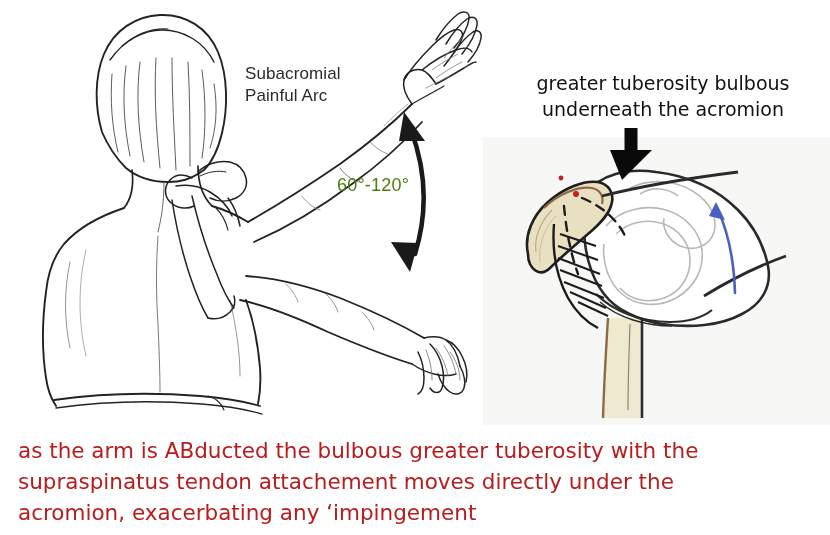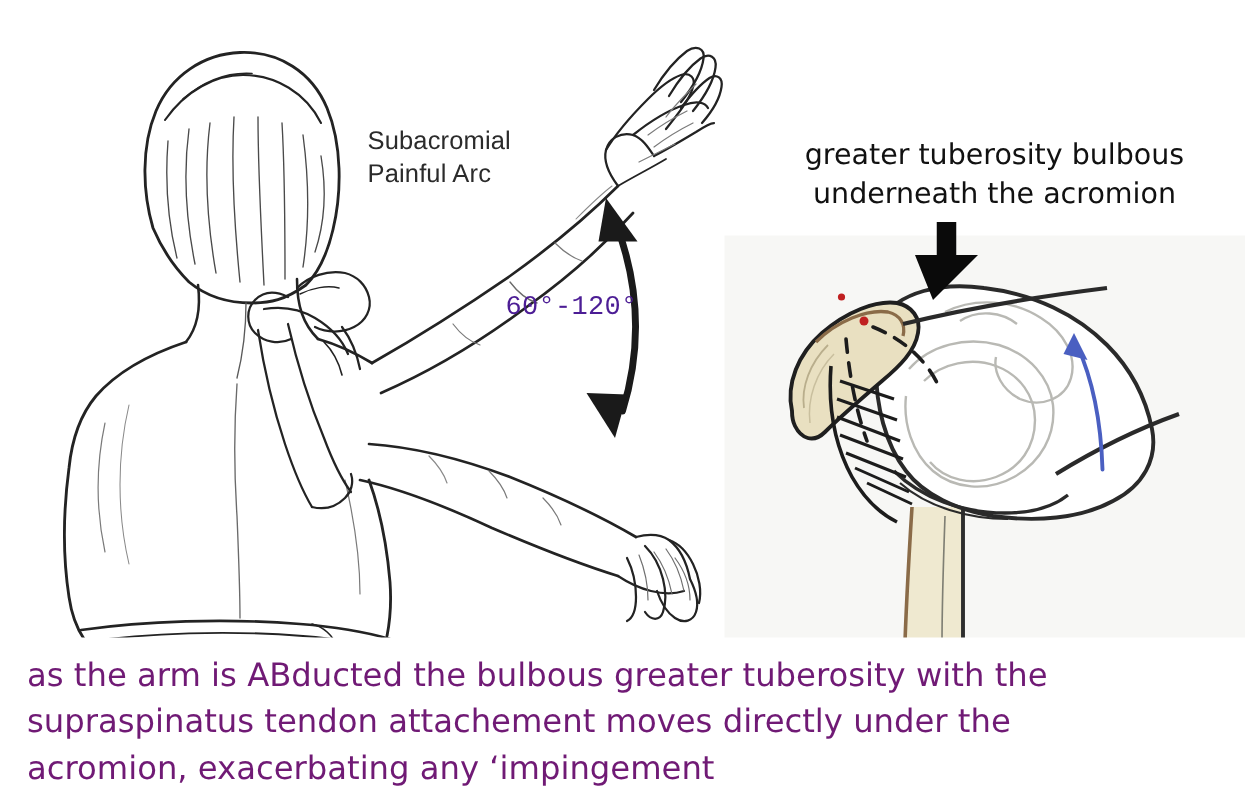--- a/index.html
+++ b/index.html
@@ -19,21 +19,20 @@
   }
 
   
   #figure-area {
     position: absolute;
     left: 0;
     top: 0;
     width: 830px;
     height: 425px;
     background: #ffffff;
-    margin-top: 20px;
   }
 
   #right-panel-bg {
     position: absolute;
     left: 483px;
     top: 137px;
     width: 347px;
     height: 288px;
     background: #f7f7f5;
   }
@@ -61,23 +60,23 @@
     font-size: 17px;
     line-height: 22px;
     color: #2b2b2b;
     white-space: pre-line;
     letter-spacing: 0.1px;
   }
   .label-angle {
     position: absolute;
     left: 337px;
     top: 175px;
-    font-family: Liberation Mono, monospace;
+    font-family: Liberation Sans, sans-serif;
     font-size: 18px;
-    color: #4c1d95;
+    color: #4d7c0f;
     letter-spacing: 0.2px;
   }
   .label-tuberosity {
     position: absolute;
     left: 508px;
     top: 70px;
     width: 310px;
     text-align: center;
     font-family: "DejaVu Sans", sans-serif;
     font-size: 19px;
@@ -95,21 +94,21 @@
     background: #ffffff;
   }
   #caption-text {
     position: absolute;
     left: 18px;
     top: 10px;
     width: 800px;
     font-family: "DejaVu Sans", sans-serif;
     font-size: 21.5px;
     line-height: 31px;
-    color: #701a75;
+    color: #b91c1c;
     white-space: pre-line;
   }
 </style>
 </head>
 <body>
 
 <div id="page">
 
   <div id="figure-area">
 

